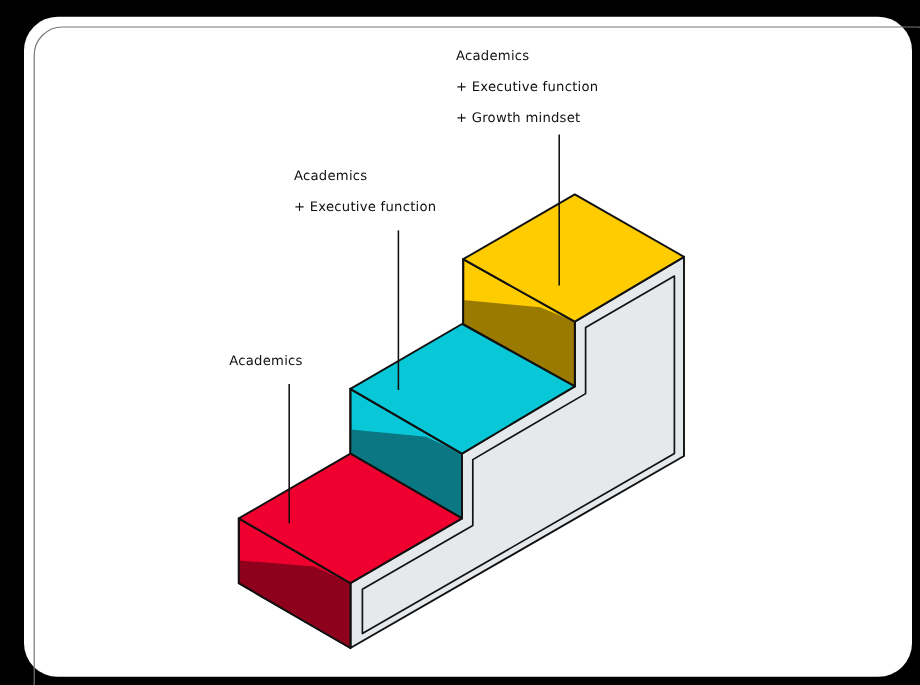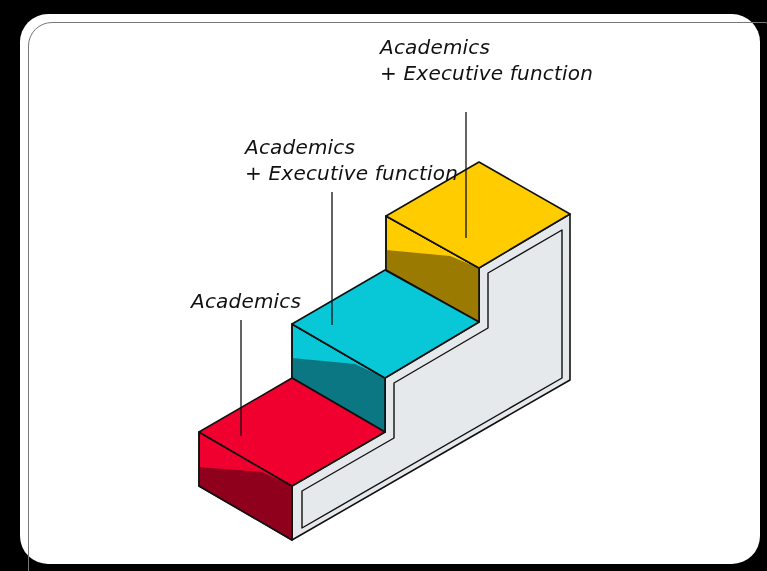--- a/index.html
+++ b/index.html
@@ -7,23 +7,22 @@
   .card {
     position:absolute; left:20px; top:14px; width:740px; height:550px;
     background:#fff; border-radius:28px;
   }
   .inner {
     position:absolute; left:28px; top:22px; width:760px; height:580px;
     border:1.5px solid #777; border-radius:24px; box-sizing:border-box;
   }
   svg.stairs { position:absolute; left:0; top:0; }
   .label {
-    position:absolute; font-size:20px; line-height:26px; color:#111; white-space:nowrap;
+    position:absolute; font-size:11px; line-height:26px; color:#111; white-space:nowrap;
     letter-spacing:0.2px;
-    font-style:italic;
   }
 </style>
 </head>
 <body>
 
 <div class="card"></div>
 <div class="inner"></div>
 
 <svg class="stairs" width="767" height="571" viewBox="0 0 767 571">
   <g stroke="#111" stroke-width="1.6" stroke-linejoin="round">
@@ -49,20 +48,21 @@
 
     <line x1="466" y1="112" x2="466" y2="238" stroke-width="1.3"></line>
     <line x1="332" y1="192" x2="332" y2="325" stroke-width="1.3"></line>
     <line x1="241" y1="320" x2="241" y2="436" stroke-width="1.3"></line>
   </g>
 </svg>
 
 <div class="label" style="left:380px; top:34px;">
   <div>Academics</div>
   <div>+ Executive function</div>
+  <div>+ Growth mindset</div>
 </div>
 
 <div class="label" style="left:245px; top:134px;">
   <div>Academics</div>
   <div>+ Executive function</div>
 </div>
 
 <div class="label" style="left:191px; top:288px;">
   <div>Academics</div>
 </div>

